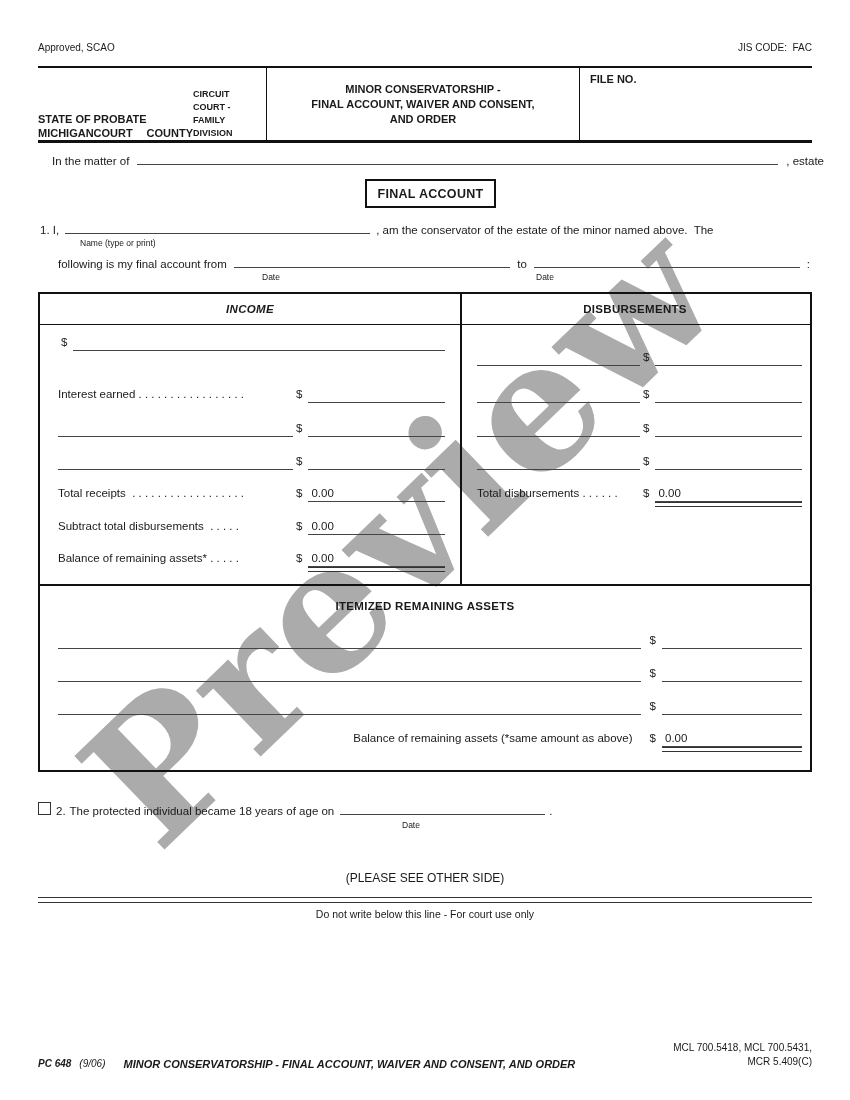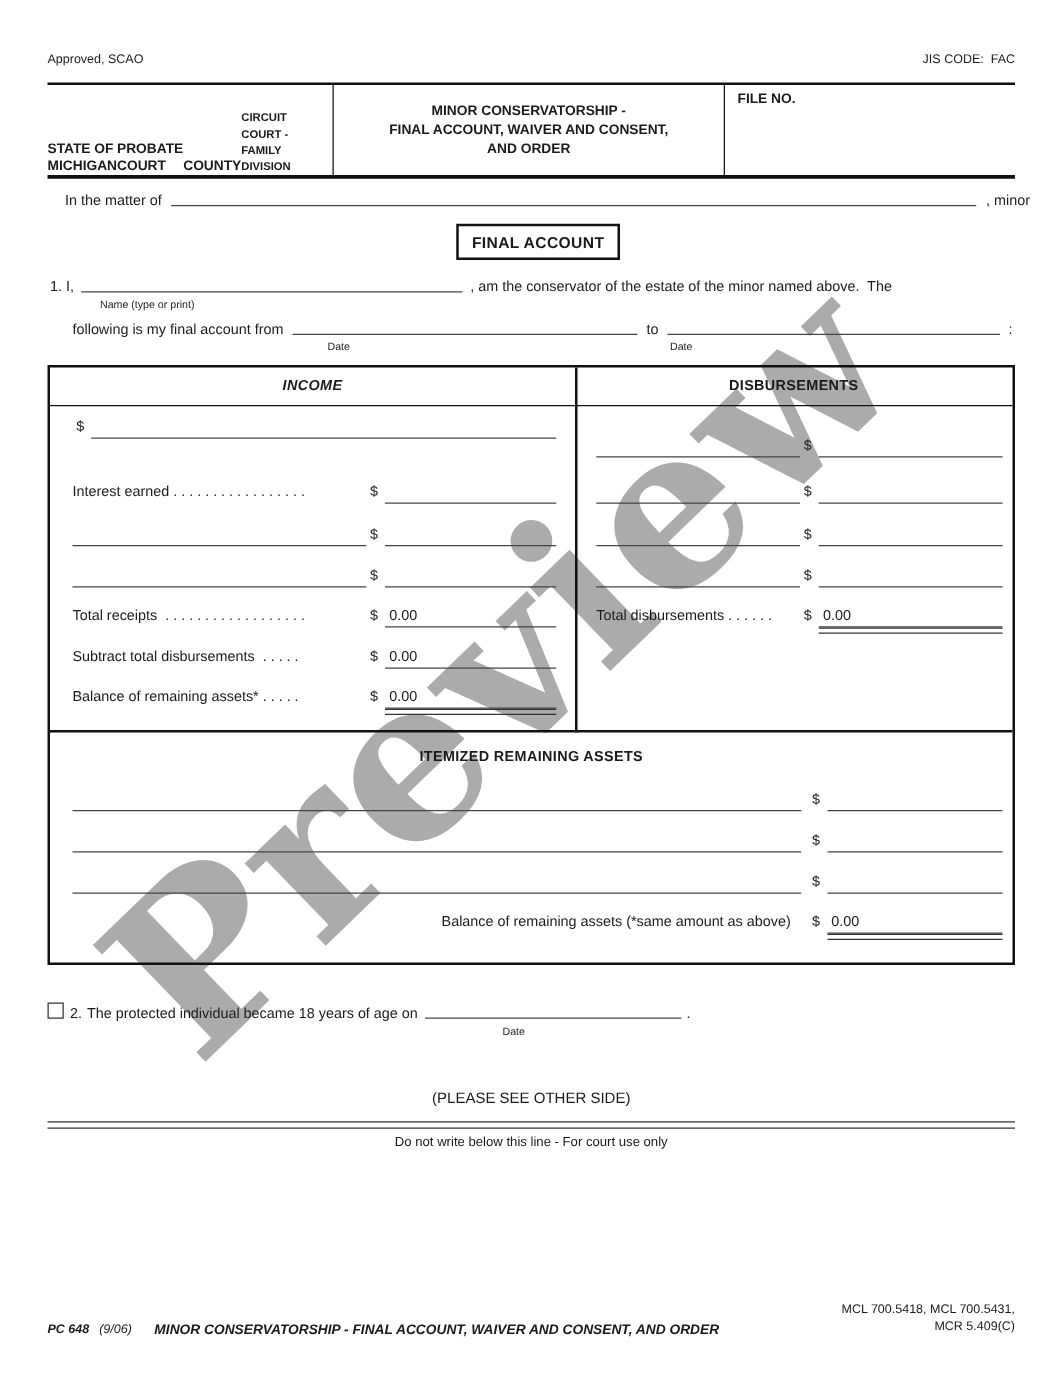--- a/index.html
+++ b/index.html
@@ -122,21 +122,21 @@
       <span>AND ORDER</span>
     </div>
     <div class="hb-cell hb-file">
       <span>FILE NO.</span>
     </div>
   </div>
 
   <div class="matter-line">
     <span>In the matter of</span>
     <span class="fill"></span>
-    <span>, minor</span>
+    <span>, estate</span>
   </div>
 
   <div class="fa-box">
     <span>FINAL ACCOUNT</span>
   </div>
 
   <div class="item1-l1">
     <span>1. I,</span>
     <span class="fill"></span>
     <span class="pre">, am the conservator of the estate of the minor named above.  The</span>

